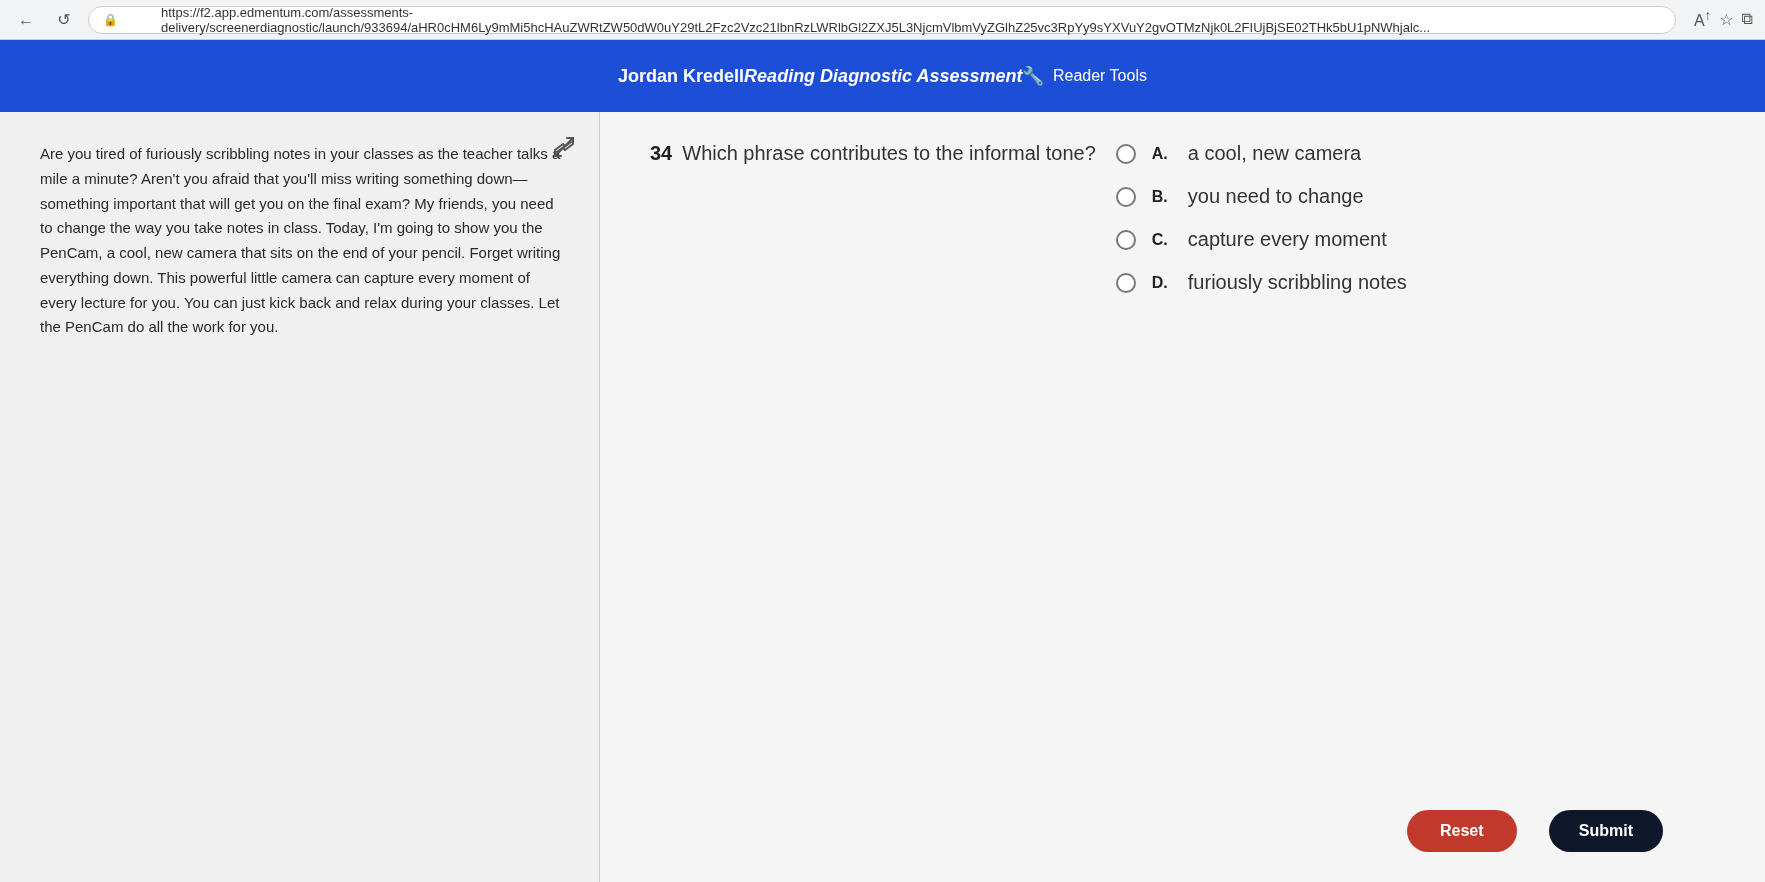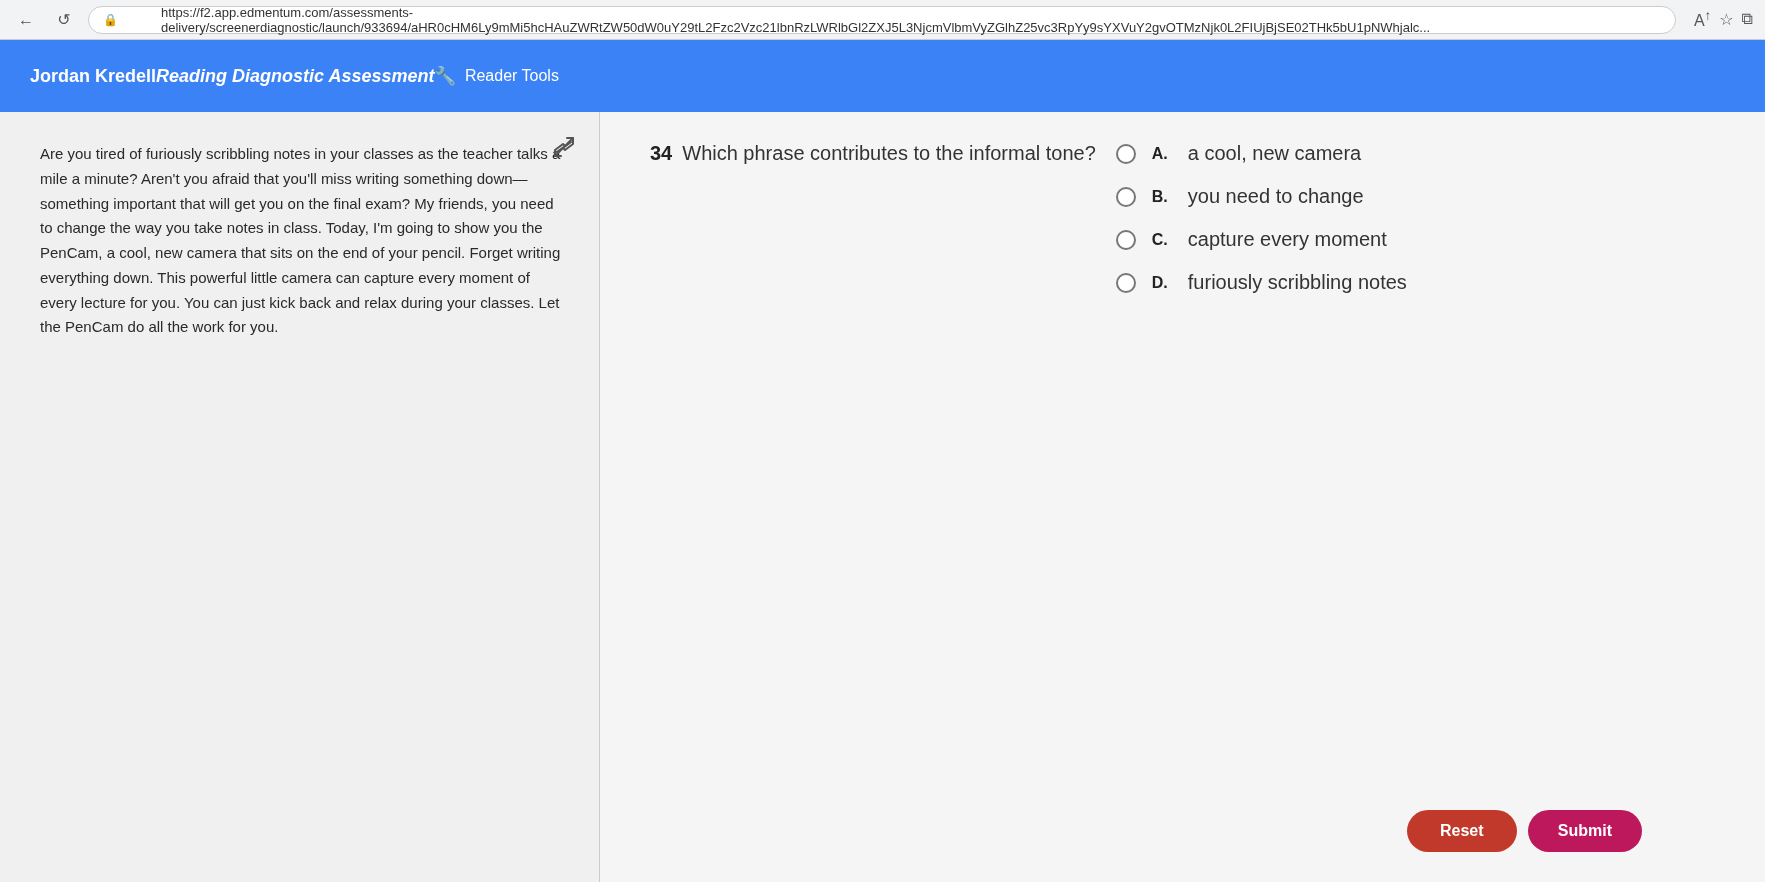--- a/index.html
+++ b/index.html
@@ -32,25 +32,25 @@
       height: 28px;
       display: flex; align-items: center;
     }
     .browser-url-icon { margin-right: 6px; color: #666; font-size: 12px; }
     .browser-url-text { font-size: 13px; color: #333; margin-left: 37px; }
     .browser-right-icons { display: flex; gap: 8px; align-items: center; margin-left: 8px; }
     .browser-right-icon { font-size: 16px; color: #555; cursor: pointer; }
 
     
     .app-header {
-      background: #3b82f6;
-      color: white;
-      display: flex;
-      align-items: center;
-      justify-content: flex-start;
+      background: #1d4ed8;
+      color: white;
+      display: flex;
+      align-items: center;
+      justify-content: center;
       padding: 3px 30px;
       height: 72px;
     }
     .header-user-name {
       font-size: 18px;
       font-weight: 600;
       color: white;
     }
     .header-title {
       font-size: 18px;
@@ -152,38 +152,38 @@
       font-weight: 700;
       color: #222;
       min-width: 20px;
     }
     .answer-text {
       font-size: 20px;
       color: #333;
     }
     .question-actions {
       display: flex;
-      gap: 11px;
+      gap: 32px;
       margin-top: auto;
       padding-top: 40px;
       padding-right: 20px;
     }
     .btn-reset {
       background: #c0392b;
       color: white;
       border: none;
       border-radius: 25px;
       padding: 12px 30px;
       font-size: 16px;
       font-weight: 600;
       cursor: pointer;
       min-width: 110px;
     }
     .btn-submit {
-      background: #be185d;
+      background: #0f172a;
       color: white;
       border: none;
       border-radius: 25px;
       padding: 12px 30px;
       font-size: 16px;
       font-weight: 600;
       cursor: pointer;
       min-width: 110px;
     }
   </style>

